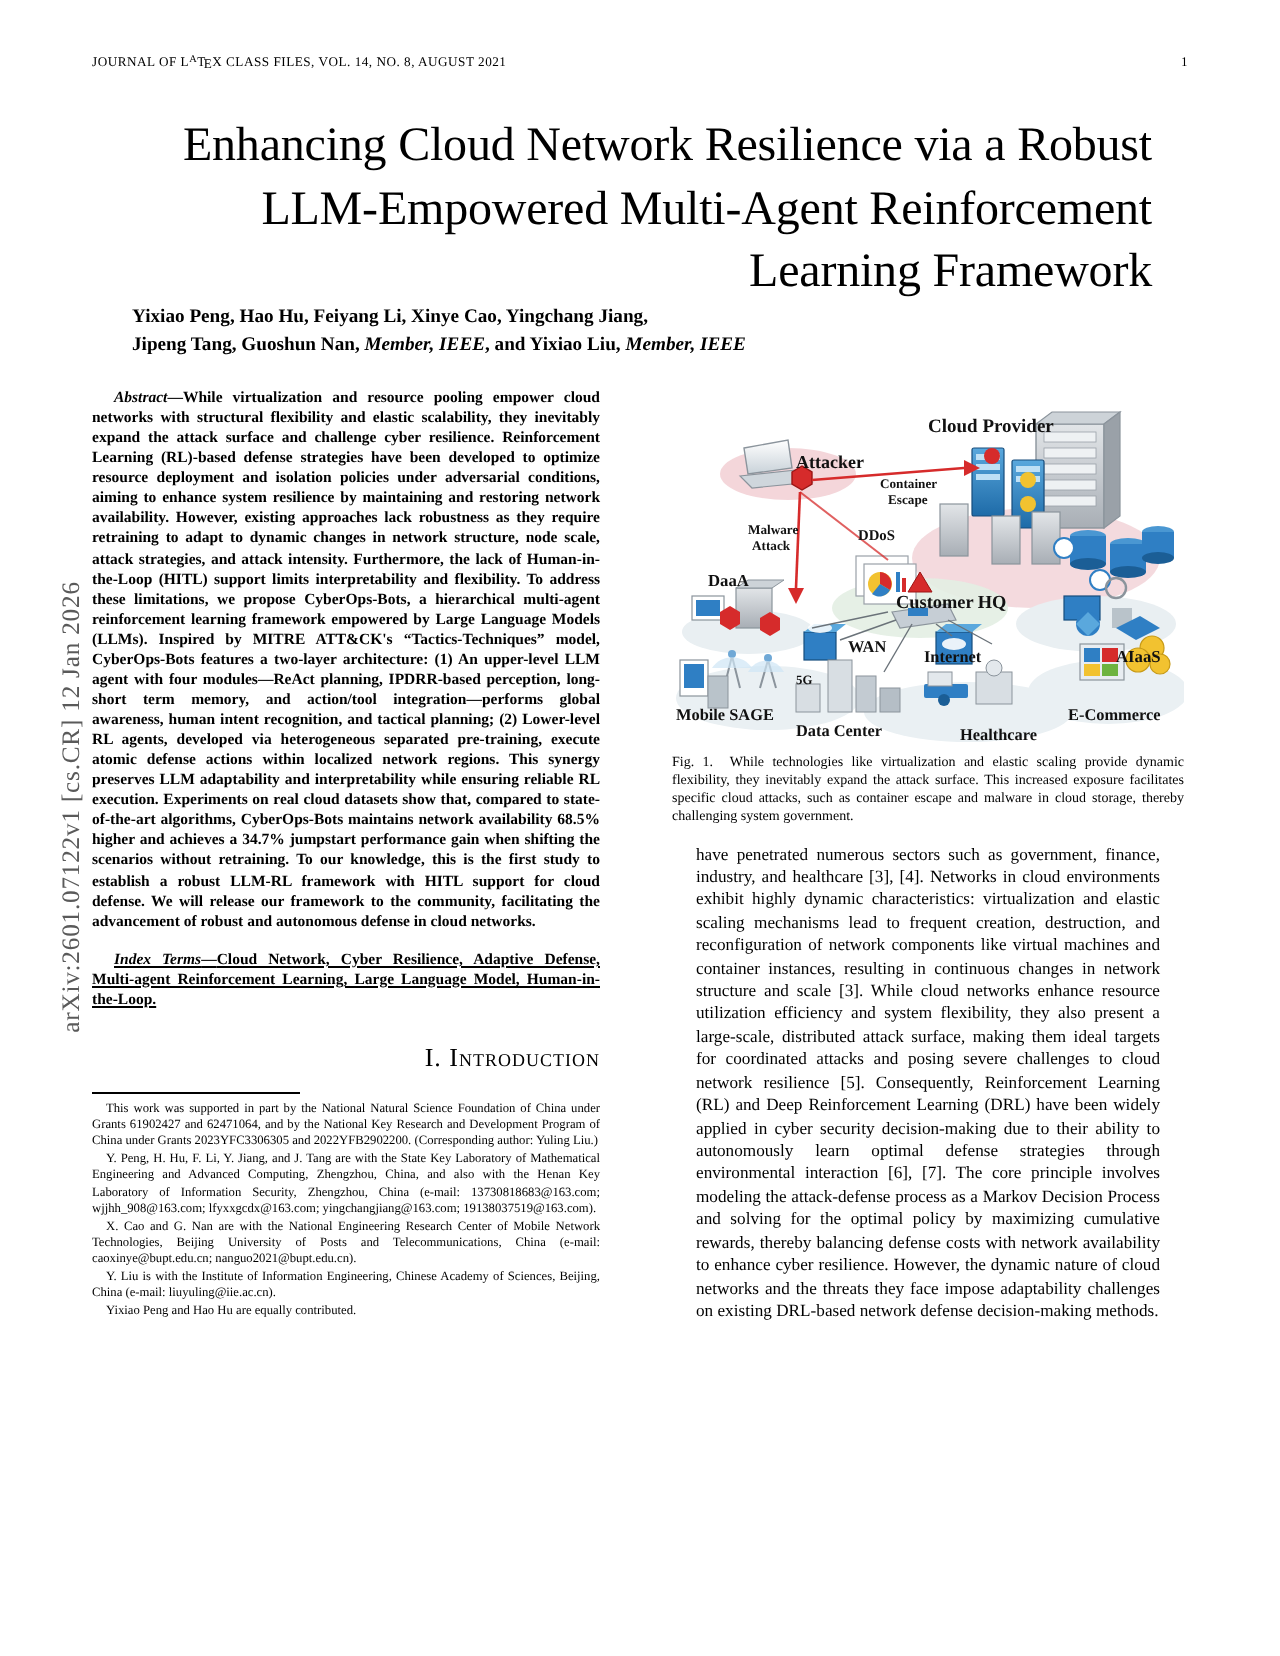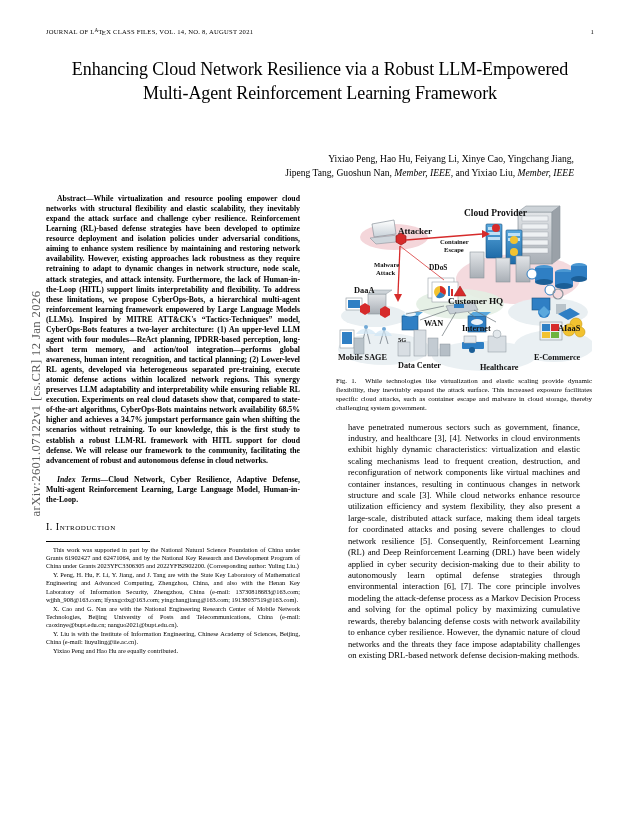--- a/index.html
+++ b/index.html
@@ -45,39 +45,40 @@
     font-size: 6.6px;
     letter-spacing: 0.25px;
   }
   .runhead .latex { font-size: 6.6px; }
   .runhead .latex .a { position: relative; top: -1.6px; font-size: 5.2px; }
   .runhead .latex .e { position: relative; top: 1.0px; margin-left: -1px; }
 
   
   .title {
     position: absolute;
-    left: 52px;
+    left: 40px;
     top: 58px;
     width: 536px;
-    text-align: center;
-    font-size: 18px;
+    text-align: right;
+    font-size: 24px;
     line-height: 1.32;
     font-weight: normal;
     letter-spacing: -0.1px;
   }
 
   
   .authors {
     position: absolute;
     left: 66px;
     top: 152px;
     width: 508px;
-    text-align: right;
+    text-align: left;
     font-size: 9.6px;
     line-height: 1.45;
+    font-weight: bold;
   }
   .authors .it { font-style: italic; margin-top: 35px; }
 
   
   .col-left {
     position: absolute;
     left: 46px;
     top: 194px;
     width: 254px;
   }
@@ -88,34 +89,35 @@
     width: 256px;
   }
   .abstract {
     font-weight: bold;
     font-size: 7.75px;
     line-height: 1.30;
     text-align: justify;
     margin: 0;
     text-indent: 11px;
   }
-  .abstract .lead { font-weight: bold; }
+  .abstract .lead { font-style: italic; font-weight: bold; }
   .indexterms {
     font-weight: bold;
     font-size: 7.75px;
     line-height: 1.30;
     text-align: justify;
     margin: 9px 0 0 0;
     text-indent: 11px;
+    text-decoration: underline;
   }
   .indexterms .lead { font-style: italic; font-weight: bold; }
 
   .sec-head {
-    text-align: left;
-    font-size: 10px;
+    text-align: right;
+    font-size: 13px;
     letter-spacing: 0.5px;
     margin: 16px 0 5px 0;
     font-variant: small-caps;
   }
   p.body-p {
     margin: 12px;
     text-align: justify;
     font-size: 8.6px;
     line-height: 1.33;
     text-indent: 11px;

